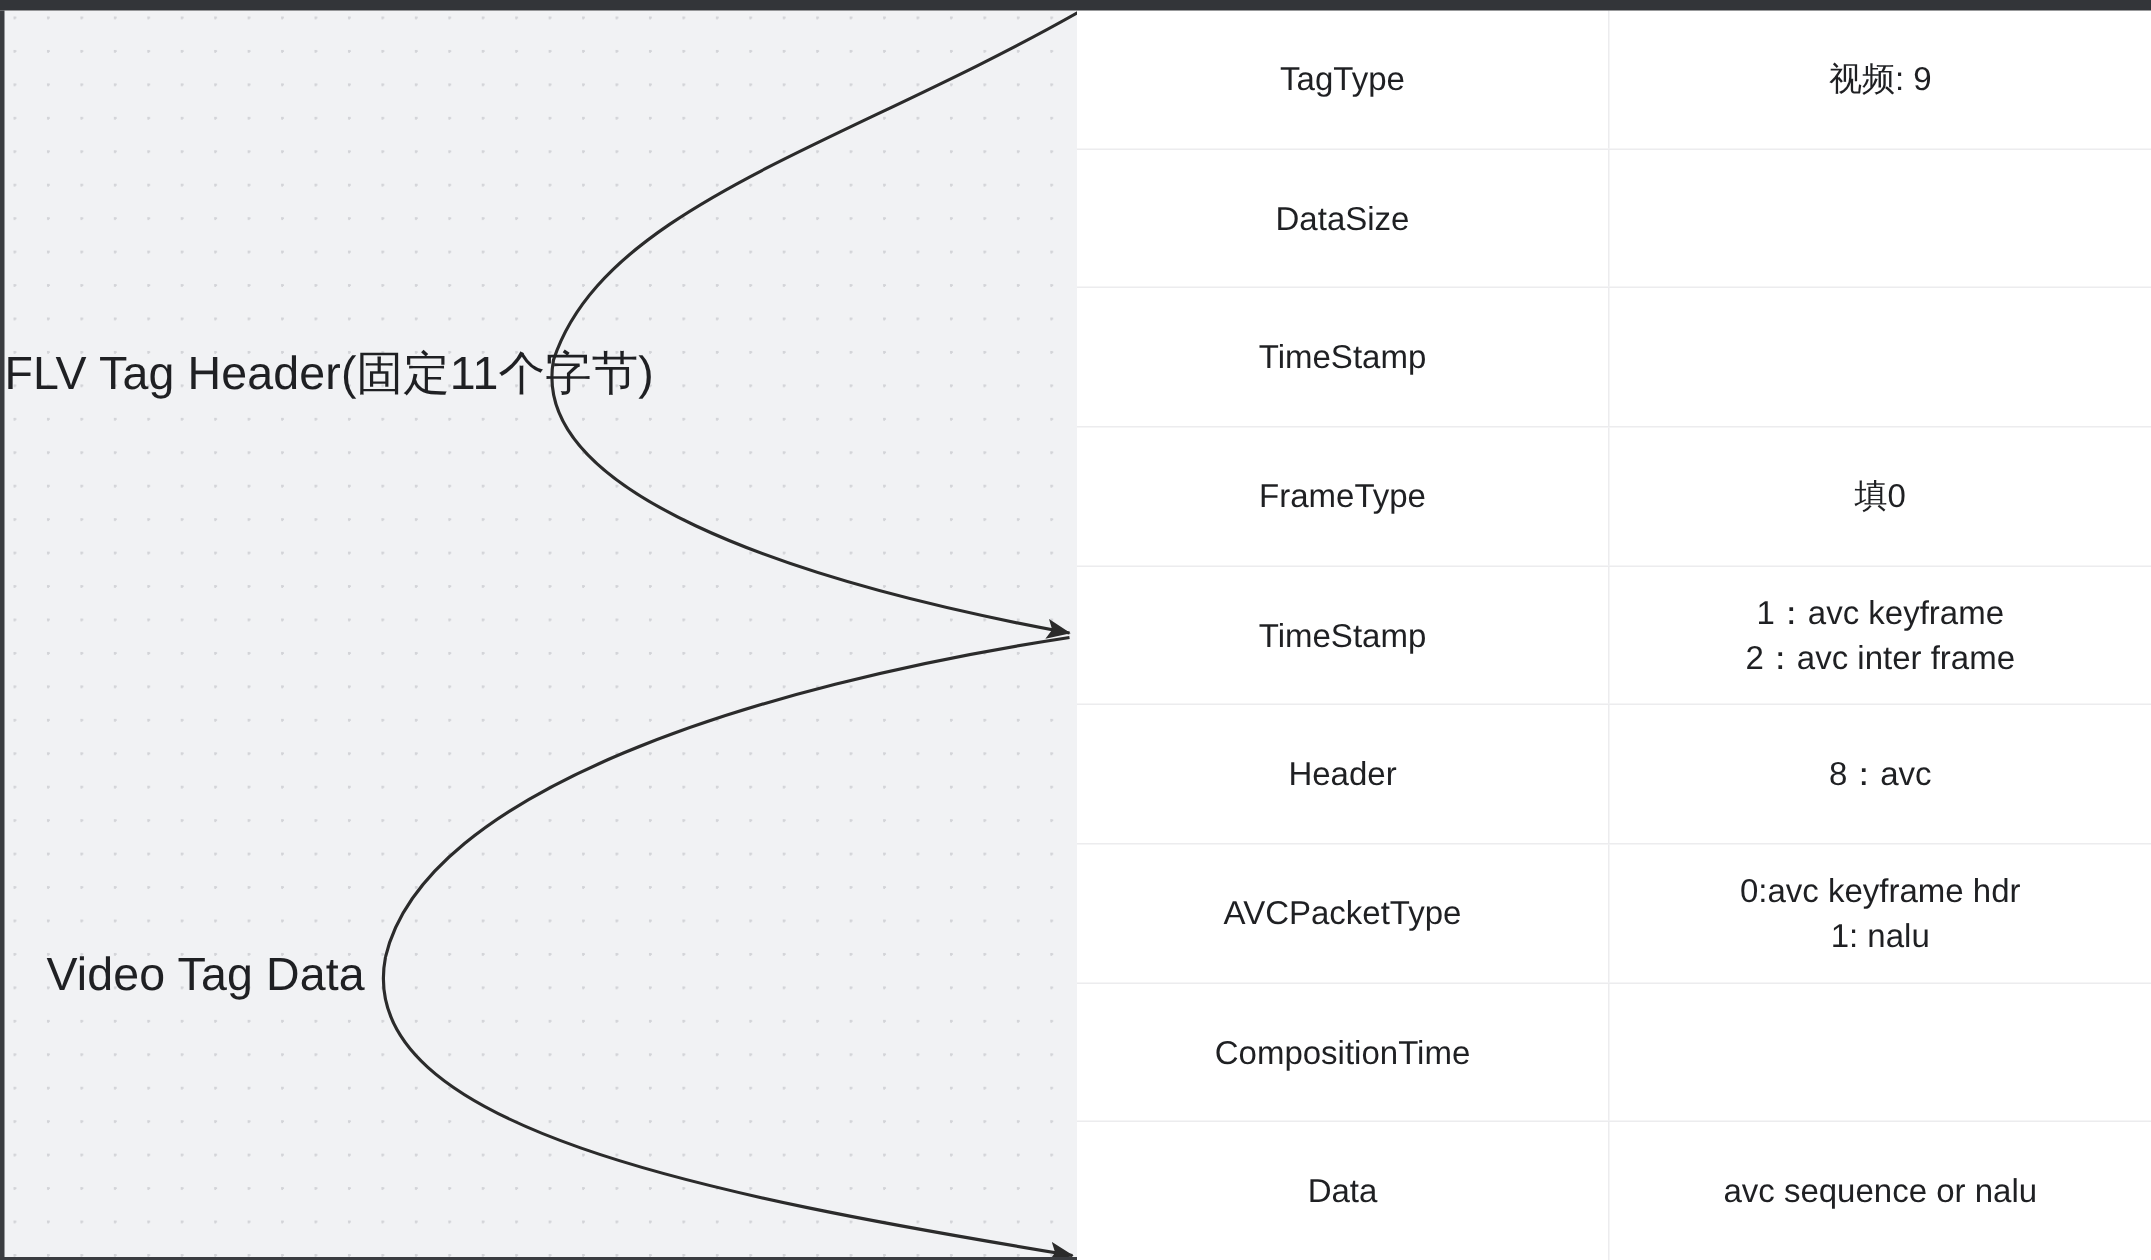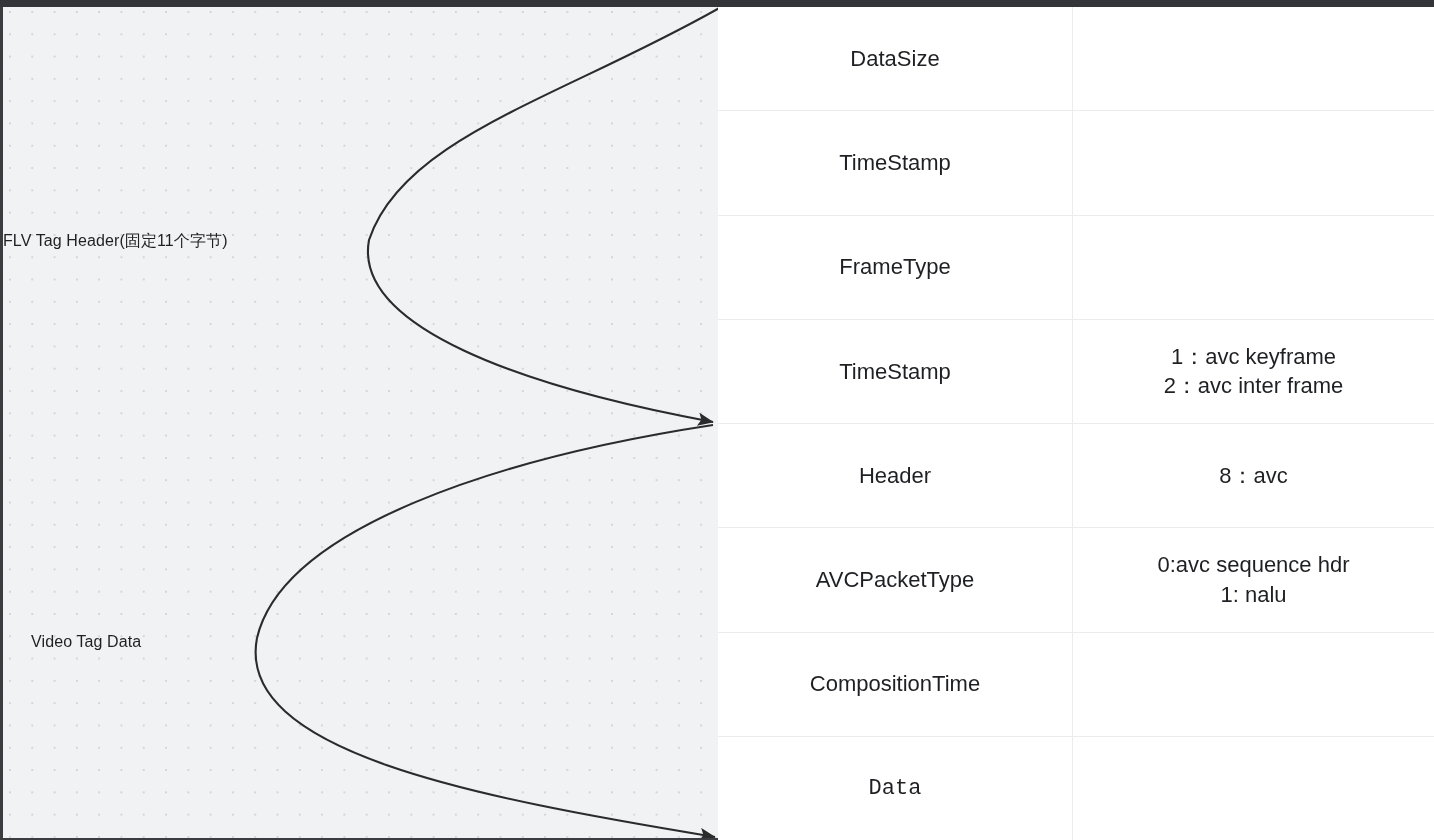--- a/index.html
+++ b/index.html
@@ -61,21 +61,21 @@
   }
 
   .brace-path {
     fill: none;
     stroke: #2b2b2b;
     stroke-width: 2.1;
   }
 
   .canvas-label {
     position: absolute;
-    font-size: 16px;
+    font-size: 31px;
     color: #1f2023;
     white-space: nowrap;
     letter-spacing: 0.1px;
     line-height: 1;
   }
   .canvas-label.header-label { left: 0px; top: 226px; }
   .canvas-label.data-label   { left: 28px; top: 627px; }
 
   
   .table {
@@ -87,21 +87,21 @@
     background: #ffffff;
     display: flex;
     flex-direction: column;
   }
   .trow {
     flex: 1 1 0;
     display: flex;
     border-bottom: 1px solid #ececee;
     box-sizing: border-box;
   }
-  .trow:last-child { border-bottom: none; font-family: Liberation Mono, monospace; }
+  .trow:last-child { border-bottom: none; }
 
   .tcell {
     display: flex;
     align-items: center;
     justify-content: center;
     text-align: center;
     font-size: 22px;
     color: #1f2023;
     box-sizing: border-box;
     line-height: 1.35;
@@ -141,57 +141,63 @@
                C 232 745, 470 790, 712 830" marker-end="url(#arrowhead)"></path>
     </svg>
 
     <div class="canvas-label header-label">FLV Tag Header(固定11个字节)</div>
 
     <div class="canvas-label data-label">Video Tag  Data</div>
   </div>
 
   <div class="table">
 
+    <div class="trow">
+      <div class="tcell field">TagType</div>
+      <div class="tcell value">视频: 9</div>
+    </div>
 
     <div class="trow">
       <div class="tcell field">DataSize</div>
       <div class="tcell value"></div>
     </div>
 
     <div class="trow">
       <div class="tcell field">TimeStamp</div>
       <div class="tcell value"></div>
     </div>
 
 
     <div class="trow">
       <div class="tcell field">FrameType</div>
+      <div class="tcell value">填0</div>
     </div>
 
     <div class="trow">
       <div class="tcell field">TimeStamp</div>
       <div class="tcell value">1：avc keyframe
 2：avc inter frame</div>
     </div>
 
     <div class="trow">
       <div class="tcell field">Header</div>
       <div class="tcell value">8：avc</div>
     </div>
 
     <div class="trow">
       <div class="tcell field">AVCPacketType</div>
-      <div class="tcell value">0:avc sequence hdr
+      <div class="tcell value">0:avc keyframe hdr
 1: nalu</div>
     </div>
 
     <div class="trow">
       <div class="tcell field">CompositionTime</div>
       <div class="tcell value"></div>
     </div>
 
     <div class="trow">
       <div class="tcell field">Data</div>
+      <div class="tcell value">avc sequence or nalu</div>
     </div>
 
   </div>
 
 </div>
 
 </body></html>

